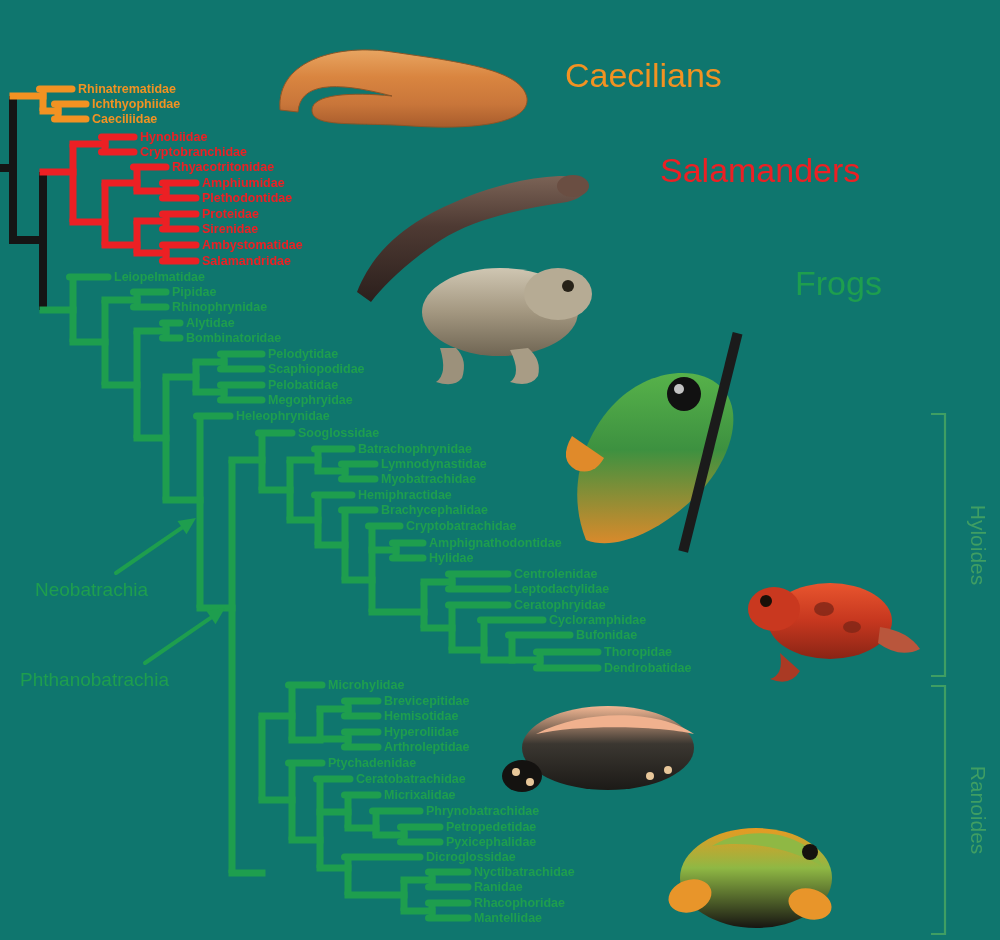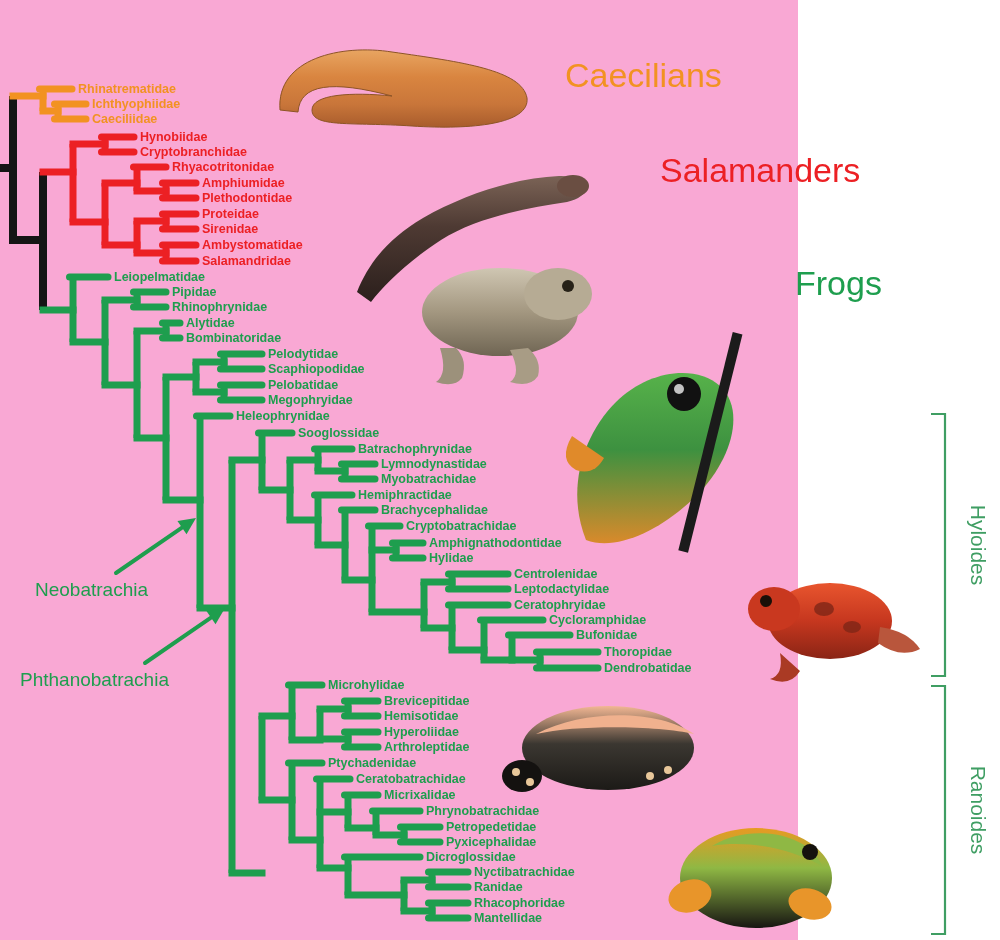--- a/index.html
+++ b/index.html
@@ -1,17 +1,17 @@
 <!DOCTYPE html>
 <html><head>
 <meta charset="utf-8">
 <style>
   html,body{margin:0;padding:0;background:#ffffff;}
   body{width:1000px;height:940px;overflow:hidden;font-family:"Liberation Sans",sans-serif;}
-  #stage{position:relative;width:798px;height:940px;background:#f9a8d4;}
+  #stage{position:relative;width:1000px;height:940px;background:#0f766e;}
   #tree{position:absolute;left:0;top:0;width:1000px;height:940px;}
   .tip-label{font-family:"Liberation Sans",sans-serif;font-weight:bold;font-size:12.5px;dominant-baseline:middle;}
   .clade-title{font-family:"Liberation Sans",sans-serif;font-weight:normal;}
   .node-annot{font-family:"Liberation Sans",sans-serif;font-weight:normal;font-size:19px;}
   .group-label{font-family:"Liberation Sans",sans-serif;font-weight:normal;font-size:21px;}
 </style>
 </head>
 <body>
 
 <div id="stage">

